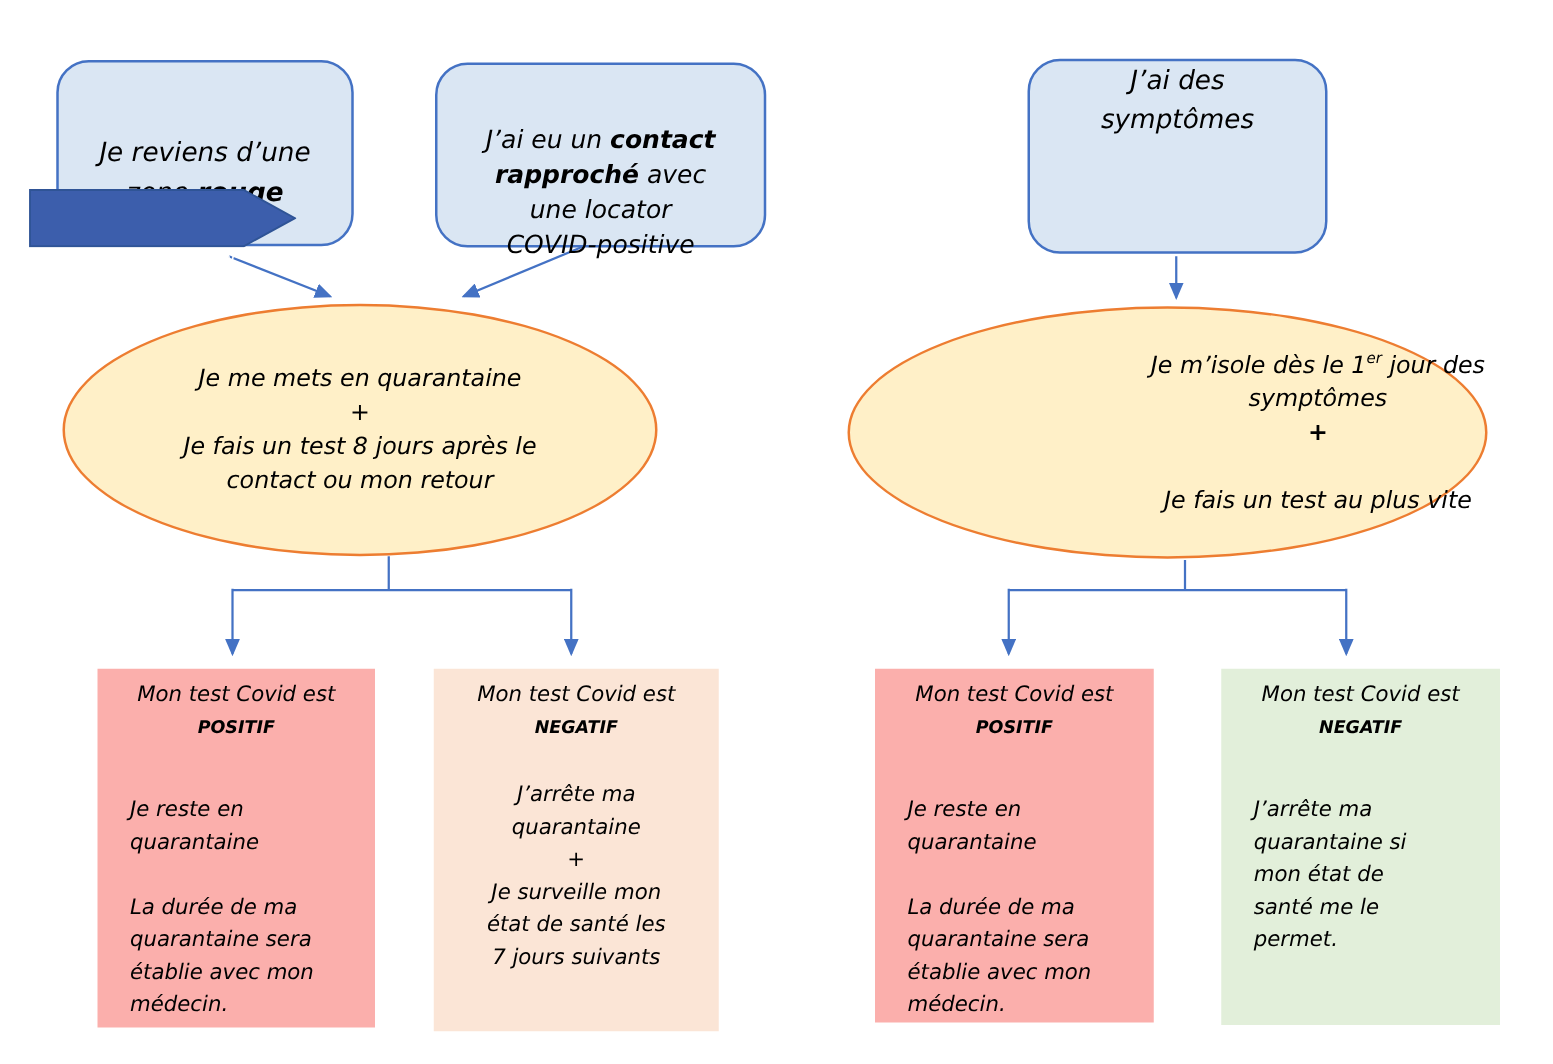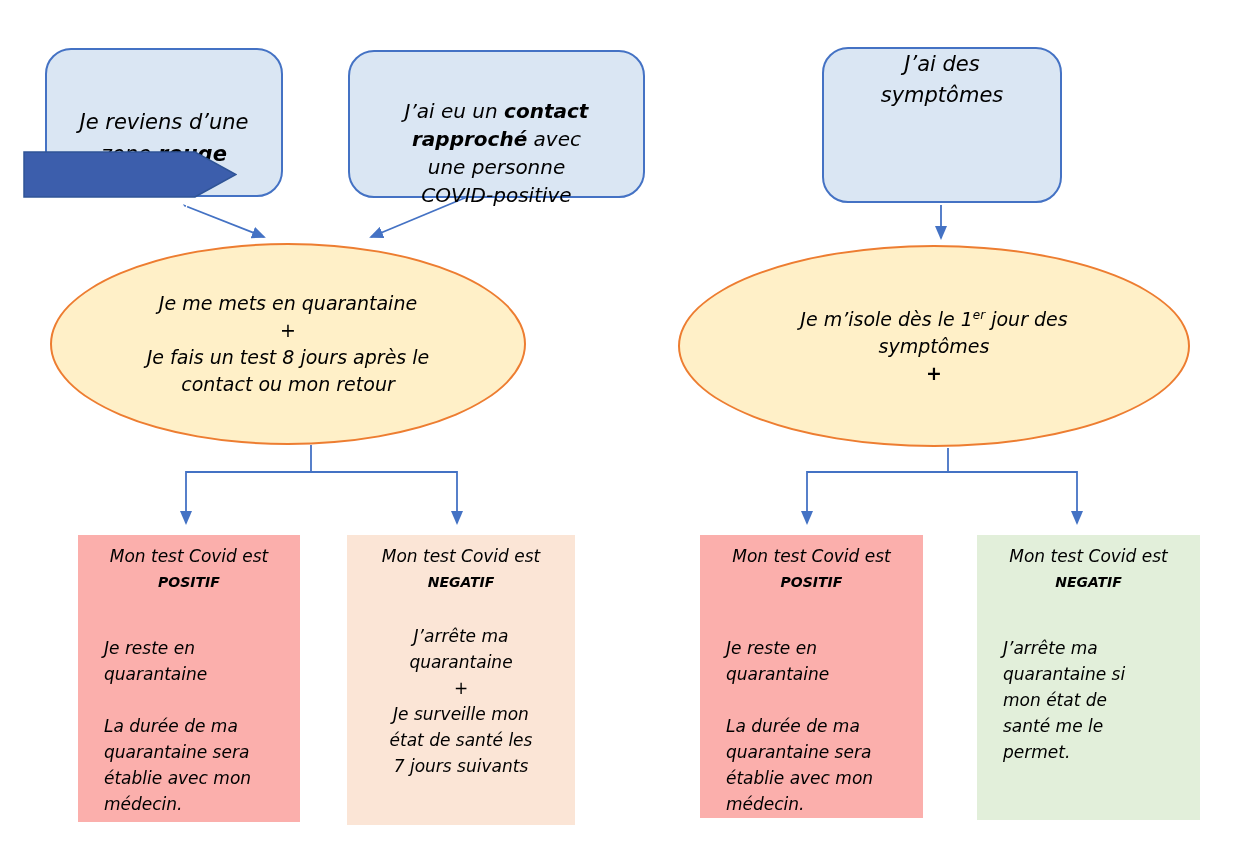--- a/index.html
+++ b/index.html
@@ -13,41 +13,41 @@
   .arrowhead { fill: var(--arrow); }
 
   .bubble {
     background: var(--box-blue-fill);
     border: 2px solid var(--box-blue-border);
     border-radius: 26px;
     text-align:center;
     white-space: pre-line;
   }
   #box-zone-rouge { left:45px; top:48px; width:238px; height:149px; font-size:21px; line-height:32px; padding-top:24px; }
-  #box-contact    { left:348px; top:50px; width:297px; height:148px; font-size:20px; line-height:28px; padding-top:17px; }
+  #box-contact    { left:348px; top:50px; width:265px; height:148px; font-size:20px; line-height:28px; padding-top:17px; }
   #box-symptomes  { left:822px; top:47px; width:240px; height:156px; font-size:21px; line-height:31px; display:flex; justify-content:center; }
 
   #pentagon { left:23px; top:151px; width:214px; height:47px; }
   #pentagon svg { position:absolute; left:0; top:0; }
   #pentagon .pent-label {
     position:absolute; left:0; top:0; width:182px; height:47px;
     display:flex; align-items:center; justify-content:center; text-align:center;
     color: var(--pentagon-text); font-size:13px; line-height:17px; white-space:pre-line;margin-top:40px;
   }
 
   .oval {
     background: var(--ellipse-fill);
     border: 2px solid var(--ellipse-border);
     border-radius: 50%;
     display:flex; align-items:center; justify-content:center;
     text-align:center; white-space:pre-line;
     font-size:19px; line-height:27px;
   }
   #oval-left  { left:50px;  top:243px; width:476px; height:202px; }
-  #oval-right { left:678px; top:245px; width:512px; height:202px; }
+  #oval-right { left:678px; top:245px; width:512px; height:202px;justify-content:flex-end; }
   .oval sup { font-size:12px; line-height:0; }
   .bold { font-weight:bold; }
 
   .result {
     top:535px; padding-top:8px; text-align:center;
     font-size:17px; line-height:26px;
   }
   #result-0 { left:78px;  width:222px; height:287px; }
   #result-1 { left:347px; width:228px; height:290px; }
   #result-2 { left:700px; width:223px; height:283px; }
@@ -85,21 +85,21 @@
   </svg>
 
   <div class="shape bubble" id="box-zone-rouge">
     <span>Je reviens d’une
 zone </span><b>rouge</b>
   </div>
 
   <div class="shape bubble" id="box-contact">
     <span>J’ai eu un </span><b>contact
 rapproché</b><span> avec
-une personne
+une locator
 COVID-positive</span>
   </div>
 
   <div class="shape bubble" id="box-symptomes">
     <span>J’ai des
 symptômes</span>
   </div>
 
   <div class="shape" id="pentagon">
     <svg width="214" height="47" viewBox="0 0 214 47">
@@ -114,20 +114,21 @@
 +
 Je fais un test 8 jours après le
 contact ou mon retour</div>
   </div>
 
   <div class="shape oval" id="oval-right">
     <div>
       <span>Je m’isole dès le 1</span><sup>er</sup><span> jour des
 symptômes</span>
       <div class="bold">+</div>
+      <div>Je fais un test au plus vite</div>
     </div>
   </div>
 
   <div class="shape result" id="result-0" style="background: rgb(251, 175, 172);">
     <div class="res-heading">Mon test Covid est</div>
     <div class="res-word">POSITIF</div>
     <div class="res-body align-left">Je reste en
 quarantaine
 
 La durée de ma

